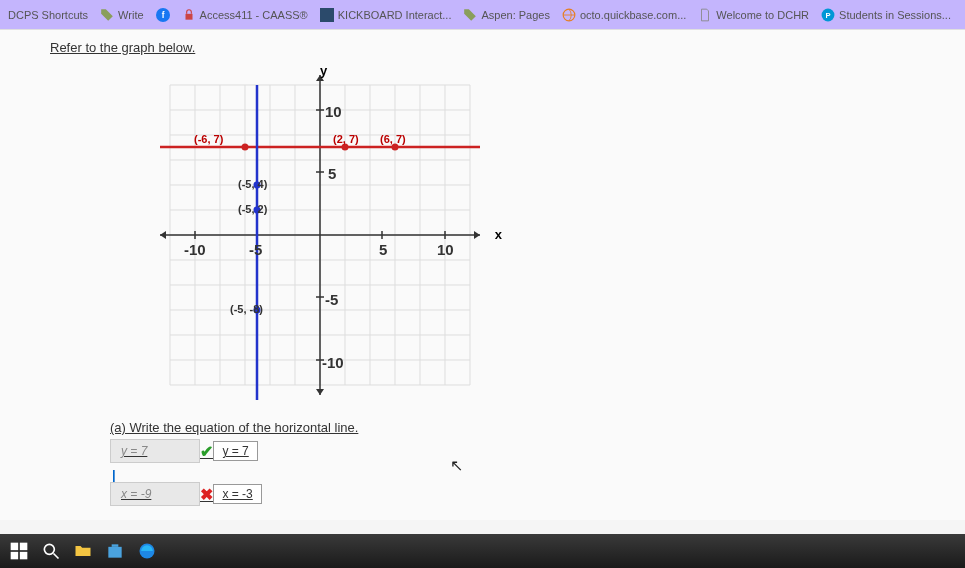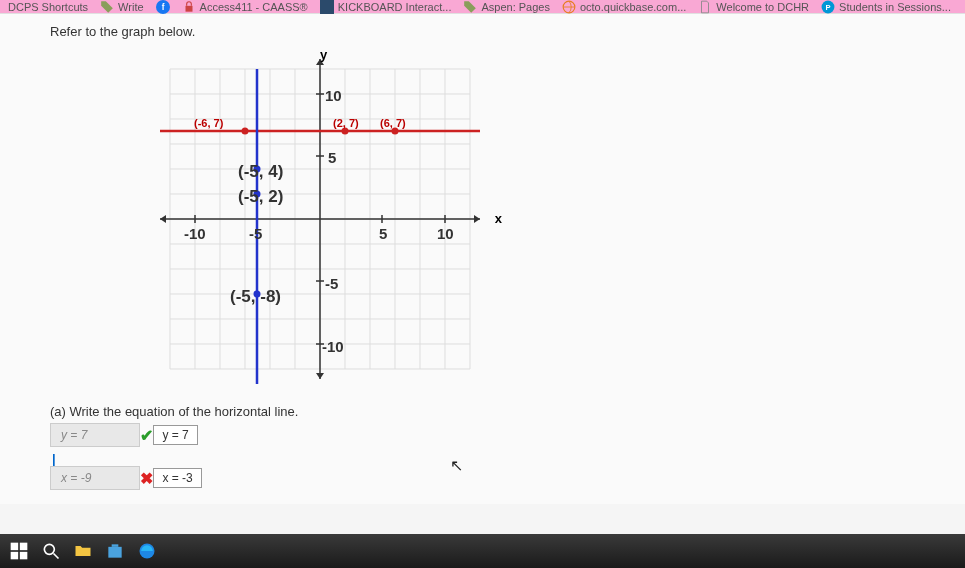--- a/index.html
+++ b/index.html
@@ -9,47 +9,47 @@
       width: 965px;
       height: 568px;
       overflow: hidden;
       position: relative;
     }
     .bookmarks {
       display: flex;
       align-items: center;
       gap: 12px;
       padding: 4px 8px;
-      background: #f9a8d4;
+      background: #c4b5fd;
       font-size: 11px;
       color: #555;
       border-bottom: 1px solid #e0e0e0;
-      height: 14px;
+      height: 30px;
     }
     .bm-item { display: flex; align-items: center; gap: 4px; cursor: pointer; white-space: nowrap; }
     .bm-icon { width: 14px; height: 14px; display: inline-block; }
     .content {
       padding: 10px 50px;
       background: #fafafa;
     }
-    .graph-title { font-size: 13px; color: #333; margin-bottom: 10px; }
+    .graph-title { font-size: 13px; color: #333; margin-bottom: 10px; text-decoration: underline; }
     .graph-box {
       width: 340px;
       height: 340px;
       position: relative;
       margin-left: 100px;
       margin-bottom: 15px;
     }
     .grid-svg { position: absolute; top: 0; left: 0; }
     .axis-label-y { position: absolute; left: 170px; top: -2px; font-size: 13px; font-weight: bold; }
     .axis-label-x { position: absolute; right: -12px; top: 162px; font-size: 13px; font-weight: bold; }
     .tick { position: absolute; font-size: 15px; color: #333; font-weight: bold; }
     .point-label { position: absolute; font-size: 11px; color: #b00; font-weight: bold; }
-    .point-label-b { position: absolute; font-size: 17px; color: #333; font-weight: bold; padding-left: 20px; }
-    .qa { font-size: 13px; color: #333; }
+    .point-label-b { position: absolute; font-size: 11px; color: #333; font-weight: bold; padding-left: 20px; }
+    .qa { margin-left: 60px; font-size: 13px; color: #333; text-decoration: underline; }
     .q-line { margin: 8px 0 4px; }
     .answer-row { display: flex; align-items: center; margin-bottom: 4px; }
     .user-answer {
       background: #e8e8e8;
       padding: 4px 10px;
       border: 1px solid #ccc;
       color: #888;
       font-style: italic;
       min-width: 90px;
       font-size: 12px;

